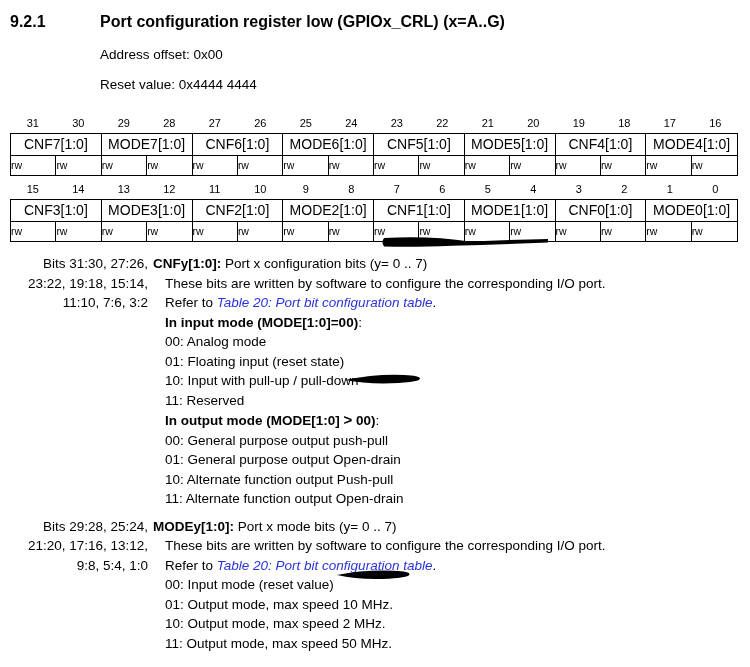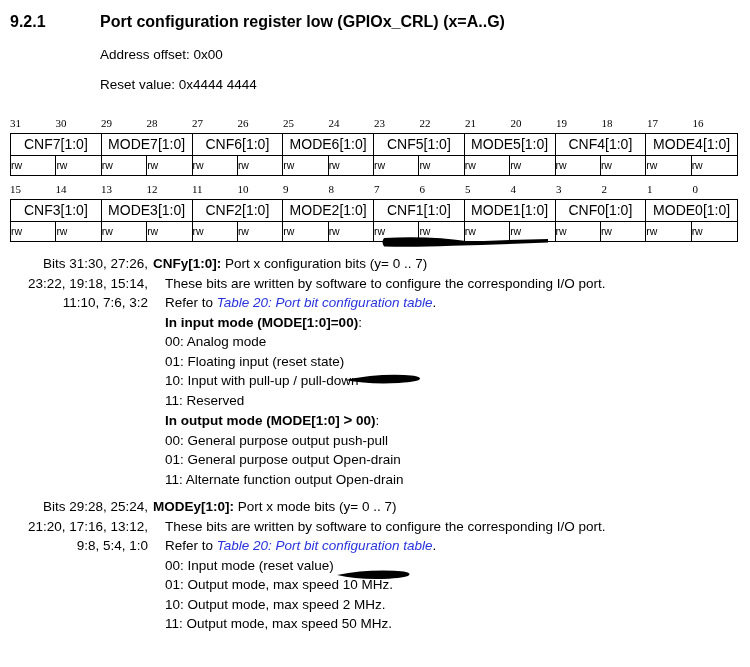--- a/index.html
+++ b/index.html
@@ -12,21 +12,21 @@
   .title-row{display:flex;padding:12px 16px 0 10px;}
   .section-num{width:90px;font-size:16px;font-weight:bold;line-height:20px;}
   .page-title{font-size:16px;font-weight:bold;line-height:20px;}
   .meta{margin-left:100px;font-size:13.5px;line-height:17px;}
   .meta-offset{margin-top:14px;}
   .meta-reset{margin-top:13px;}
 
   .reg-table{margin:22px 10px 0 10px;width:728px;}
   .reg-table.second{margin-top:5px;}
   .bits-row{display:grid;grid-template-columns:repeat(16,1fr);font-size:11px;height:18px;}
-  .bit-num{line-height:16px;font-family:Liberation Serif, serif;}
+  .bit-num{text-align:center;line-height:16px;}
   .reg-box{display:grid;grid-template-columns:repeat(16,1fr);border:1.5px solid #000;}
   .row-contents{display:contents;}
   .field-cell{
     grid-column:span 2;height:21px;line-height:21px;text-align:center;
     font-size:14px;border-right:1px solid #000;border-bottom:1px solid #000;
     white-space:nowrap;overflow:hidden;
   }
   .field-cell:last-child{border-right:none;}
   .rw-cell{
     height:19px;line-height:19px;font-size:10.5px;
@@ -127,20 +127,21 @@
         <div class="sub">01: Floating input (reset state)</div>
         <div class="sub">10: Input with pull-up / pull-down</div>
         <div class="sub">11: Reserved</div>
       </div>
     <div class="sub">
       <span class="bold">In output mode (MODE[1:0] </span><span class="gt">&gt;</span><span class="bold"> 00)</span><span>:</span>
     </div>
     <div>
         <div class="sub">00: General purpose output push-pull</div>
         <div class="sub">01: General purpose output Open-drain</div>
+        <div class="sub">10: Alternate function output Push-pull</div>
         <div class="sub">11: Alternate function output Open-drain</div>
       </div>
   </div>
 </div>
 
 <div class="desc-section second">
   <div class="bits-col">
       <div>Bits 29:28, 25:24,</div>
       <div>21:20, 17:16, 13:12,</div>
       <div>9:8, 5:4, 1:0</div>

